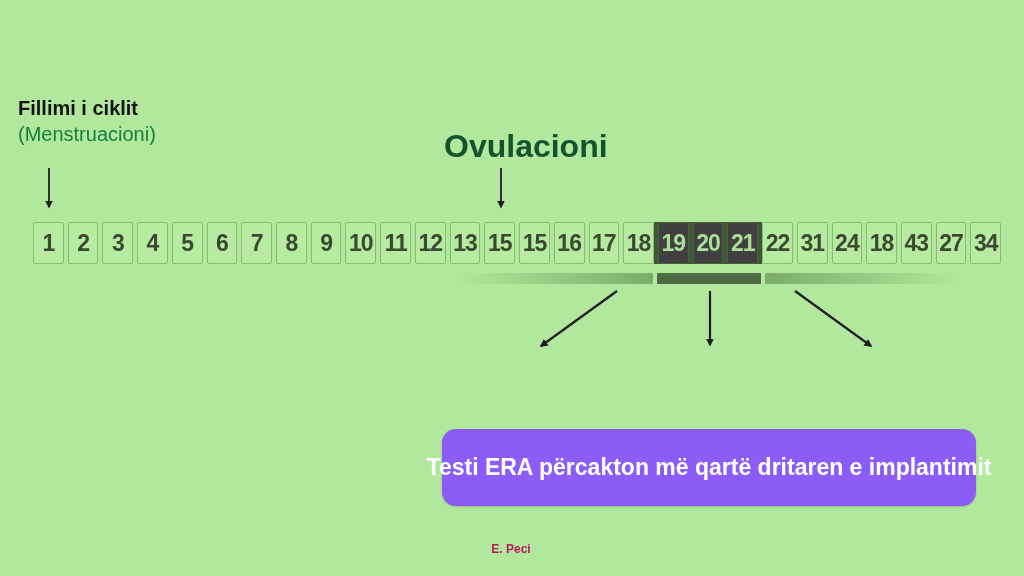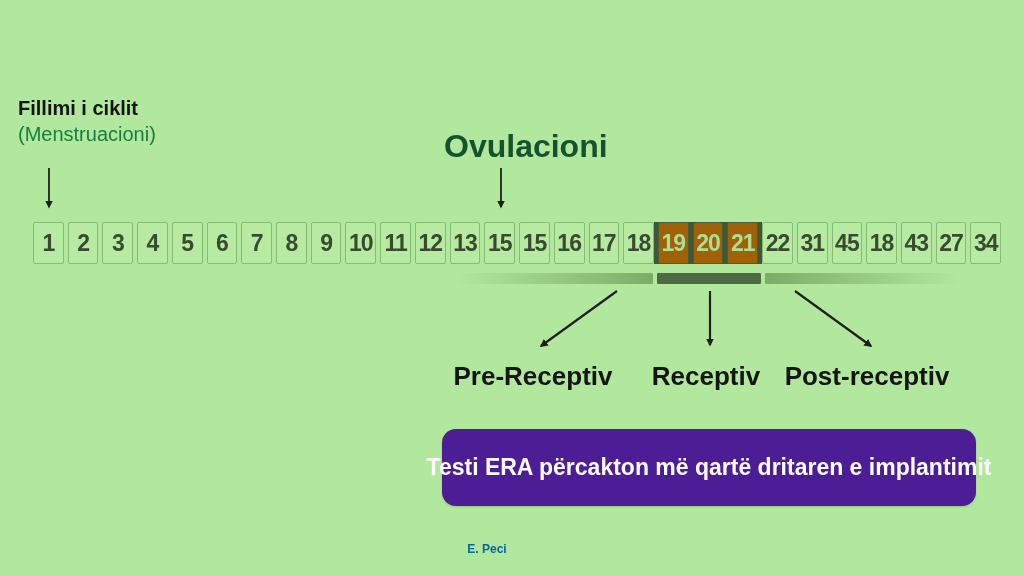--- a/index.html
+++ b/index.html
@@ -29,21 +29,21 @@
     flex:1;
     display:flex;align-items:center;justify-content:center;
     background:#b6eba1;
     border:1.4px solid #86bb73;
     border-radius:2px;
     box-sizing:border-box;
     font-size:23px;font-weight:700;color:#3a4a31;
     letter-spacing:-1px;
   }
   .day-cell.highlight{
-    background:#a16207;
+    background:#404040;
     border-color:#46603b;
     color:#abde97;
   }
   .dark-strip{left:654px;top:222px;width:108px;height:42px;background:#3f5637;}
 
   
   .ribbon-seg{top:273px;height:11px;border-radius:1px;}
   .ribbon-pre{left:455px;width:198px;
     background:linear-gradient(to right, rgba(118,168,99,0), rgba(118,168,99,0.92));}
   .ribbon-mid{left:657px;width:104px;background:#4c6b42;}
@@ -55,29 +55,29 @@
 
   
   .phase{top:361px;transform:translateX(-50%);font-size:26px;font-weight:700;color:#141414;white-space:nowrap;}
   .phase.pre{left:533px;}
   .phase.mid{left:706px;}
   .phase.post{left:867px;}
 
   
   .banner{
     left:442px;top:429px;width:534px;height:77px;
-    background:#4c1d95;
+    background:#8b5cf6;
     border-radius:14px;
     display:flex;align-items:center;justify-content:center;
     box-shadow:0 1px 2px rgba(60,80,50,0.25);
   }
   .banner span{color:#ffffff;font-size:23px;font-weight:700;white-space:nowrap;}
 
   
-  .footer{left:487px;top:542px;transform:translateX(-50%);font-size:12px;font-weight:600;color:#0369a1;}
+  .footer{left:511px;top:542px;transform:translateX(-50%);font-size:12px;font-weight:600;color:#be185d;}
 </style>
 </head>
 <body>
 
 <div class="slide">
 
   <div class="abs cycle-start">
     <div class="title">Fillimi i ciklit</div>
     <div class="subtitle">(Menstruacioni)</div>
   </div>
@@ -103,21 +103,21 @@
       <div class="day-cell">15</div>
       <div class="day-cell">15</div>
       <div class="day-cell">16</div>
       <div class="day-cell">17</div>
       <div class="day-cell">18</div>
       <div class="day-cell highlight">19</div>
       <div class="day-cell highlight">20</div>
       <div class="day-cell highlight">21</div>
       <div class="day-cell">22</div>
       <div class="day-cell">31</div>
-      <div class="day-cell">45</div>
+      <div class="day-cell">24</div>
       <div class="day-cell">18</div>
       <div class="day-cell">43</div>
       <div class="day-cell">27</div>
       <div class="day-cell">34</div>
     </div>
 
   <div class="abs ribbon-seg ribbon-pre"></div>
   <div class="abs ribbon-seg ribbon-mid"></div>
   <div class="abs ribbon-seg ribbon-post"></div>
 
@@ -127,23 +127,20 @@
         <path d="M0,0 L8,4 L0,8 z" fill="#1f1f1f"></path>
       </marker>
     </defs>
     <line x1="49" y1="168" x2="49" y2="207" stroke="#1f1f1f" stroke-width="1.8" marker-end="url(#ah)"></line>
     <line x1="501" y1="168" x2="501" y2="207" stroke="#1f1f1f" stroke-width="1.8" marker-end="url(#ah)"></line>
     <line x1="617" y1="291" x2="541" y2="346" stroke="#1f1f1f" stroke-width="2.2" marker-end="url(#ah)"></line>
     <line x1="710" y1="291" x2="710" y2="345" stroke="#1f1f1f" stroke-width="2.2" marker-end="url(#ah)"></line>
     <line x1="795" y1="291" x2="871" y2="346" stroke="#1f1f1f" stroke-width="2.2" marker-end="url(#ah)"></line>
   </svg>
 
-  <div class="abs phase pre">Pre-Receptiv</div>
-  <div class="abs phase mid">Receptiv</div>
-  <div class="abs phase post">Post-receptiv</div>
 
   <div class="abs banner">
     <span>Testi ERA përcakton më qartë dritaren e implantimit</span>
   </div>
 
   <div class="abs footer">E. Peci</div>
 
 </div>
 
 </body></html>

